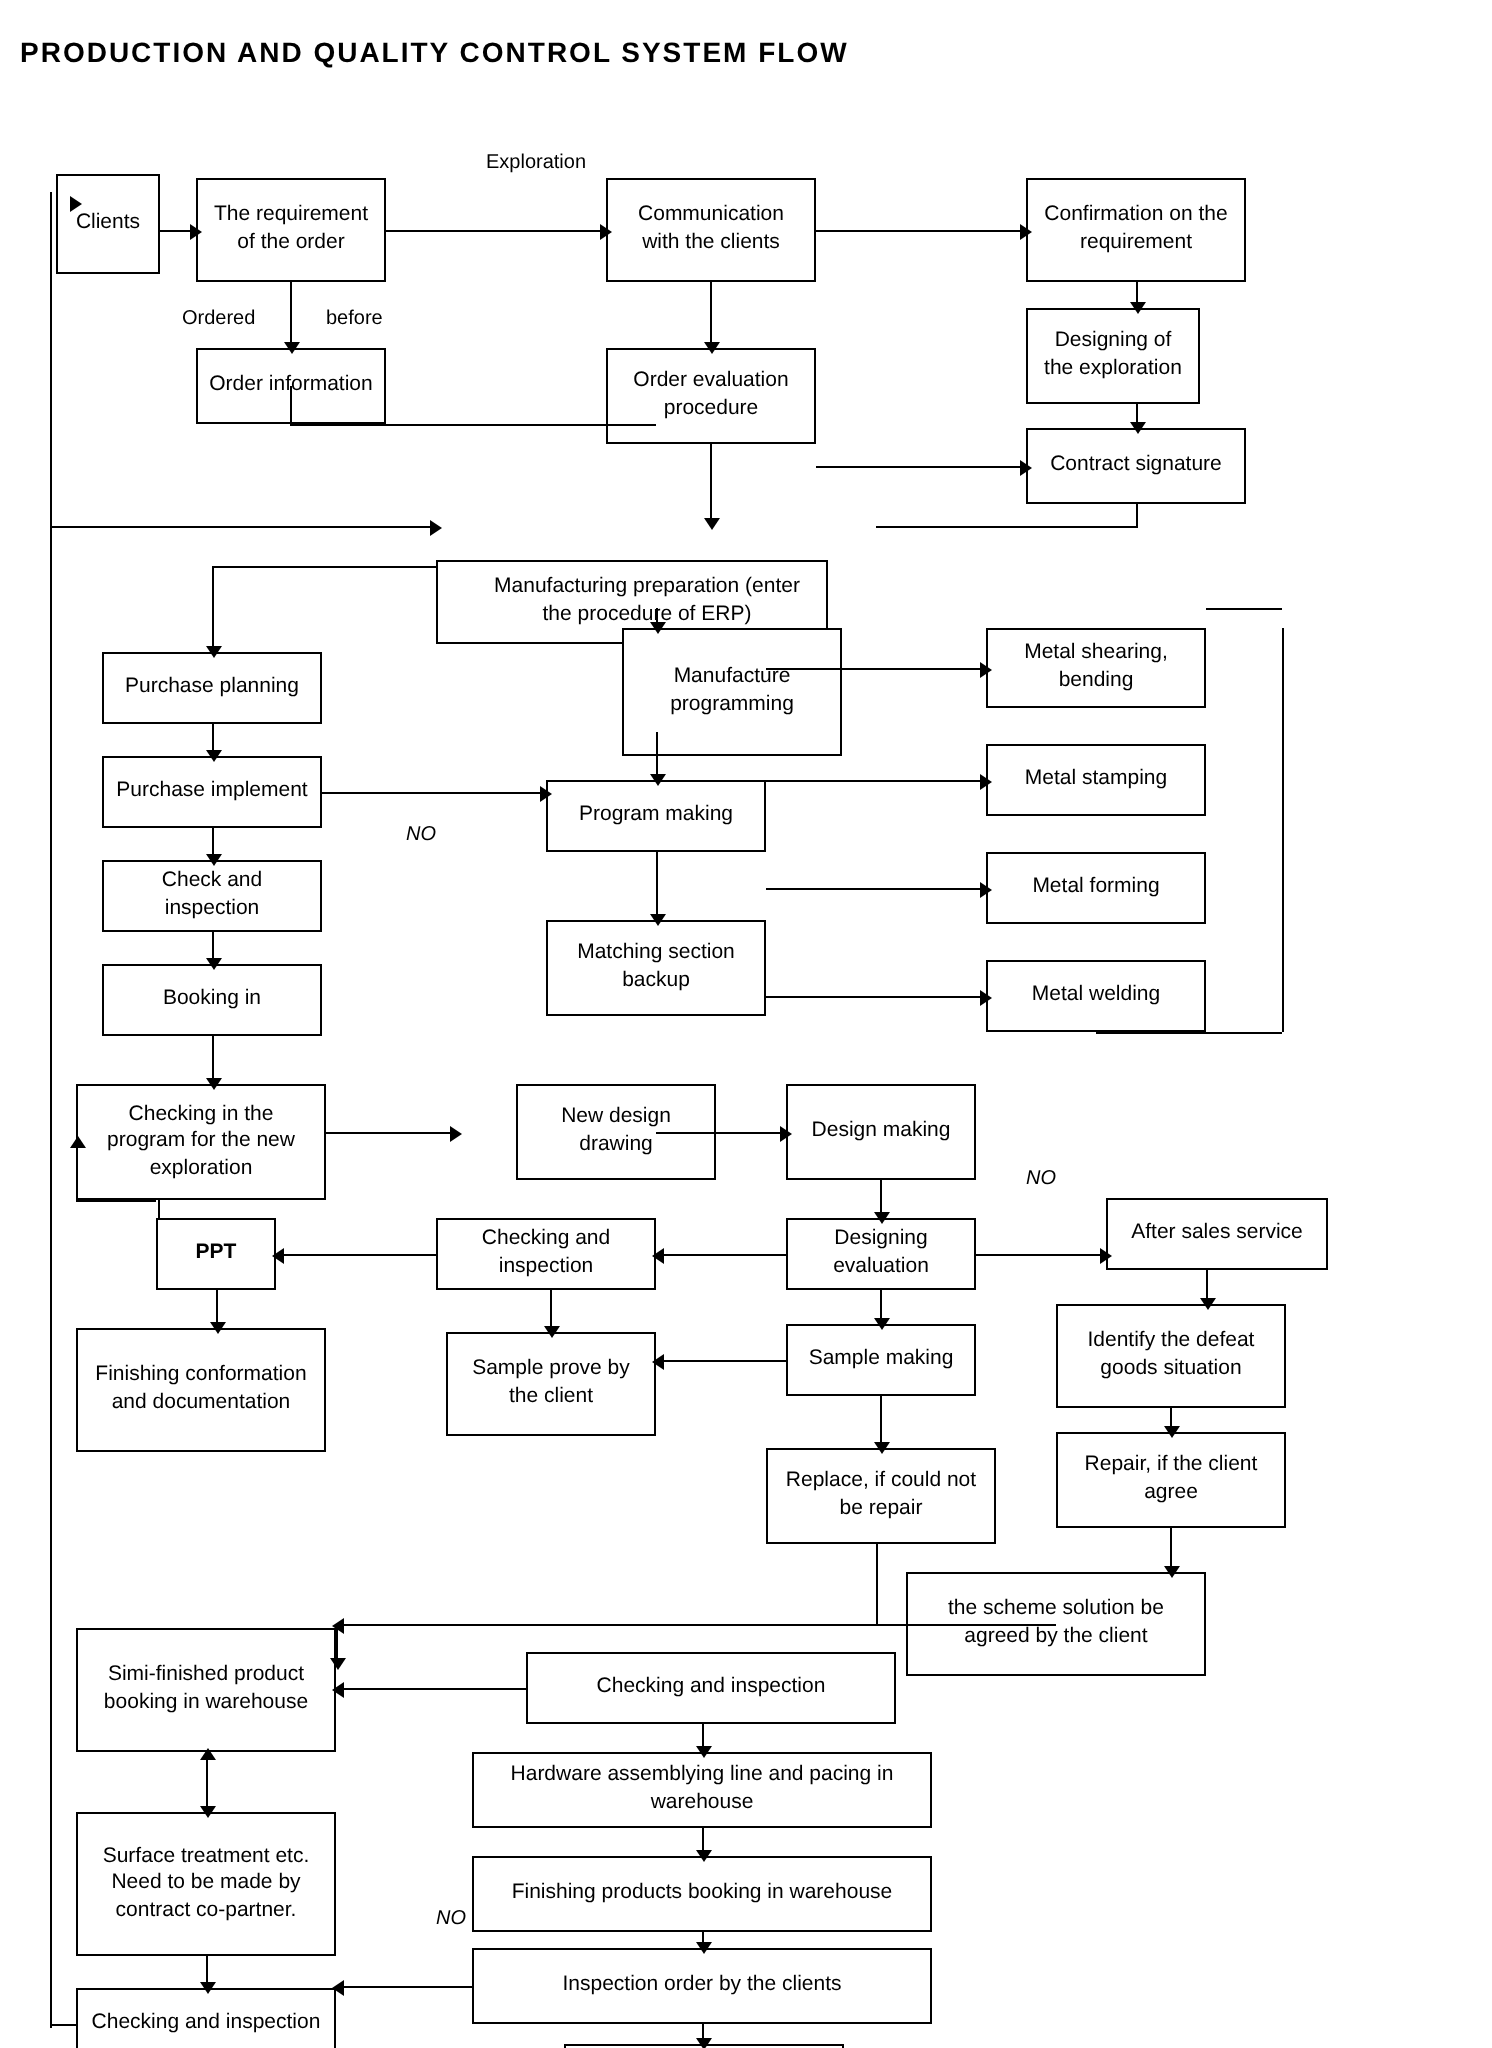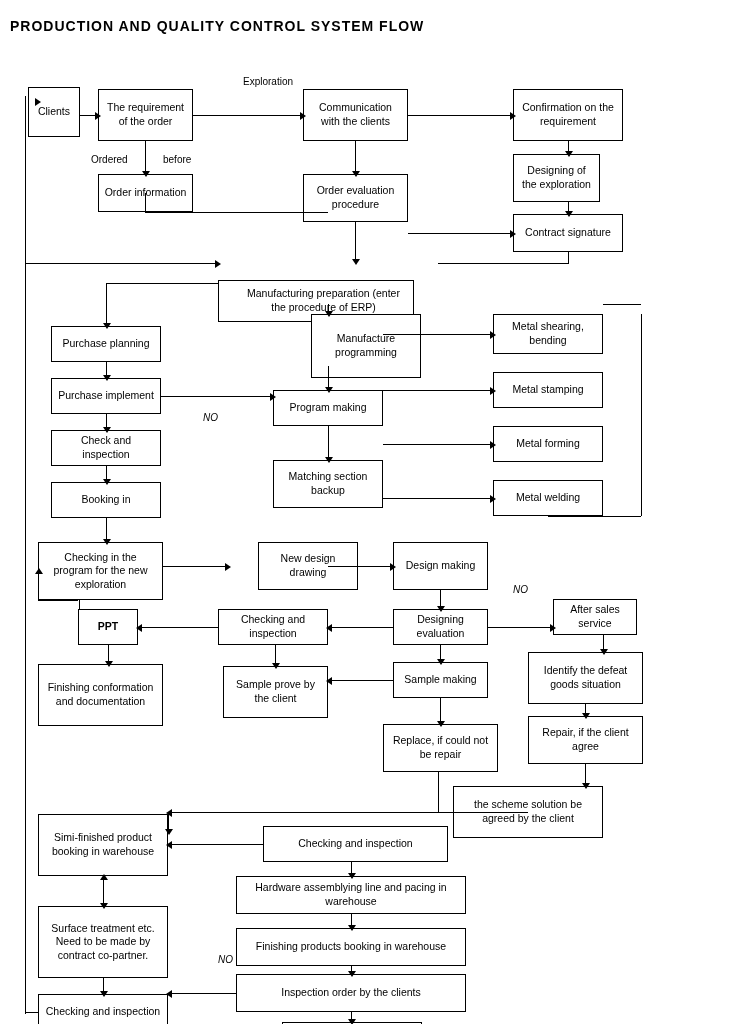--- a/index.html
+++ b/index.html
@@ -141,21 +141,21 @@
     <div class="box" style="left:205px;top:498px;width:100px;height:48px;margin-left:30px;">New design drawing</div>
 
     <div class="box" style="left:370px;top:498px;width:95px;height:48px;">Design making</div>
 
     <div class="box" style="left:55px;top:565px;width:60px;height:36px;font-weight:bold;">PPT</div>
 
     <div class="box" style="left:195px;top:565px;width:110px;height:36px;">Checking and inspection</div>
 
     <div class="box" style="left:370px;top:565px;width:95px;height:36px;">Designing evaluation</div>
 
-    <div class="box" style="left:530px;top:555px;width:84px;height:36px;">After sales service</div>
+    <div class="box" style="left:530px;top:555px;width:111px;height:36px;">After sales service</div>
 
     <div class="box" style="left:15px;top:620px;width:125px;height:62px;">Finishing conformation and documentation</div>
 
     <div class="box" style="left:370px;top:618px;width:95px;height:36px;">Sample making</div>
 
     <div class="box" style="left:200px;top:622px;width:105px;height:52px;">Sample prove by the client</div>
 
     <div class="box" style="left:505px;top:608px;width:115px;height:52px;">Identify the defeat goods situation</div>
 
     <div class="box" style="left:360px;top:680px;width:115px;height:48px;">Replace, if could not be repair</div>

